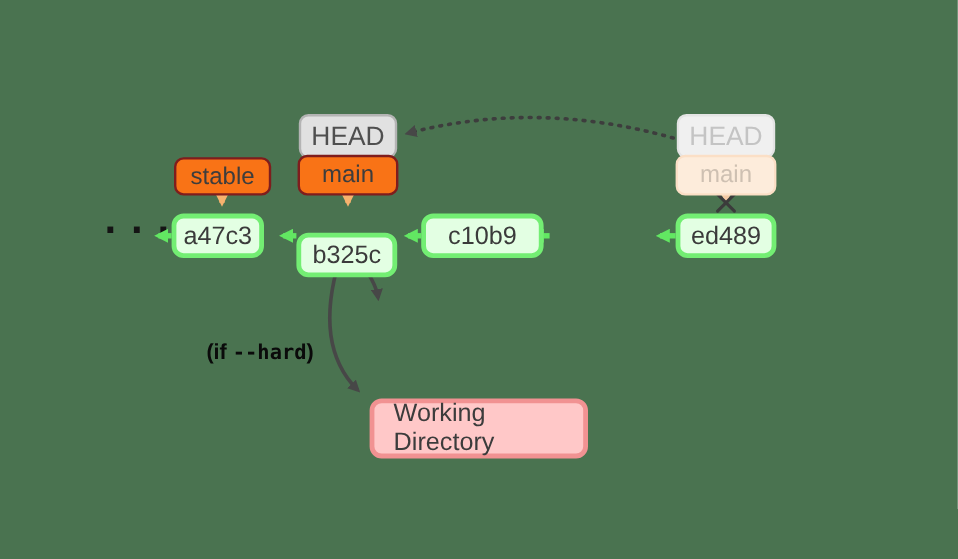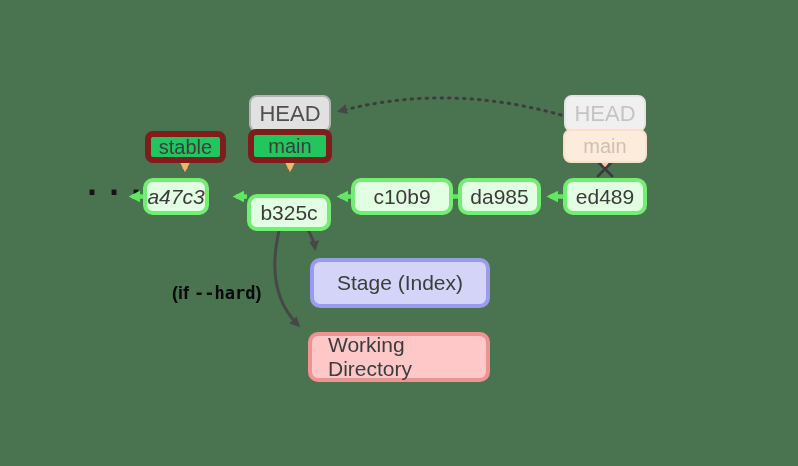--- a/index.html
+++ b/index.html
@@ -20,21 +20,21 @@
   }
   .box{
     display:flex;align-items:center;justify-content:center;
     border-radius:8px;
   }
   .ref-gray{
     background:#e1e1e1;border:2px solid #b4b4b4;
     color:#4f4f4f;font-size:22px;z-index:2;
   }
   .ref-orange{
-    background:#22c55e;border:6px solid #7f1d1d;
+    background:#f97316;border:2px solid #7f1d1d;
     color:#3d3d3d;font-size:20px;z-index:3;
   }
   .ref-gray-faded{
     background:#f0f0f0;border:2px solid #e4e4e4;
     color:#c4c4c4;font-size:22px;z-index:2;
   }
   .ref-orange-faded{
     background:#fdecdb;border:2px solid #fbdfc6;
     color:#cec0b2;font-size:20px;z-index:3;
   }
@@ -116,26 +116,24 @@
   <div class="abs ellipsis">...</div>
 
   <div class="abs box ref-gray" style="left:249px;top:95px;width:82px;height:37px;">HEAD</div>
   <div class="abs box ref-orange" style="left:248px;top:129px;width:84px;height:34px;">main</div>
 
   <div class="abs box ref-orange" style="left:145px;top:131px;width:81px;height:32px;">stable</div>
 
   <div class="abs box ref-gray-faded" style="left:564px;top:95px;width:82px;height:37px;">HEAD</div>
   <div class="abs box ref-orange-faded" style="left:563px;top:129px;width:84px;height:34px;">main</div>
 
-  <div class="abs box commit" style="left:143px;top:178px;width:66px;height:37px;font-style:italic;">a47c3</div>
+  <div class="abs box commit" style="left:143px;top:178px;width:77px;height:37px;">a47c3</div>
   <div class="abs box commit" style="left:247px;top:178px;width:84px;height:37px;margin-top:16px;">b325c</div>
   <div class="abs box commit" style="left:351px;top:178px;width:102px;height:37px;">c10b9</div>
-  <div class="abs box commit" style="left:458px;top:178px;width:83px;height:37px;">da985</div>
   <div class="abs box commit" style="left:563px;top:178px;width:84px;height:37px;">ed489</div>
 
   <div class="abs note" style="left:172px;top:283px;">
     <span>(if </span><span class="code">--hard</span><span>)</span>
   </div>
 
-  <div class="abs box stage" style="left:310px;top:258px;width:180px;height:50px;">Stage (Index)</div>
   <div class="abs box working" style="left:308px;top:332px;width:182px;height:50px;">Working Directory</div>
 
 </div>
 
 </body></html>

